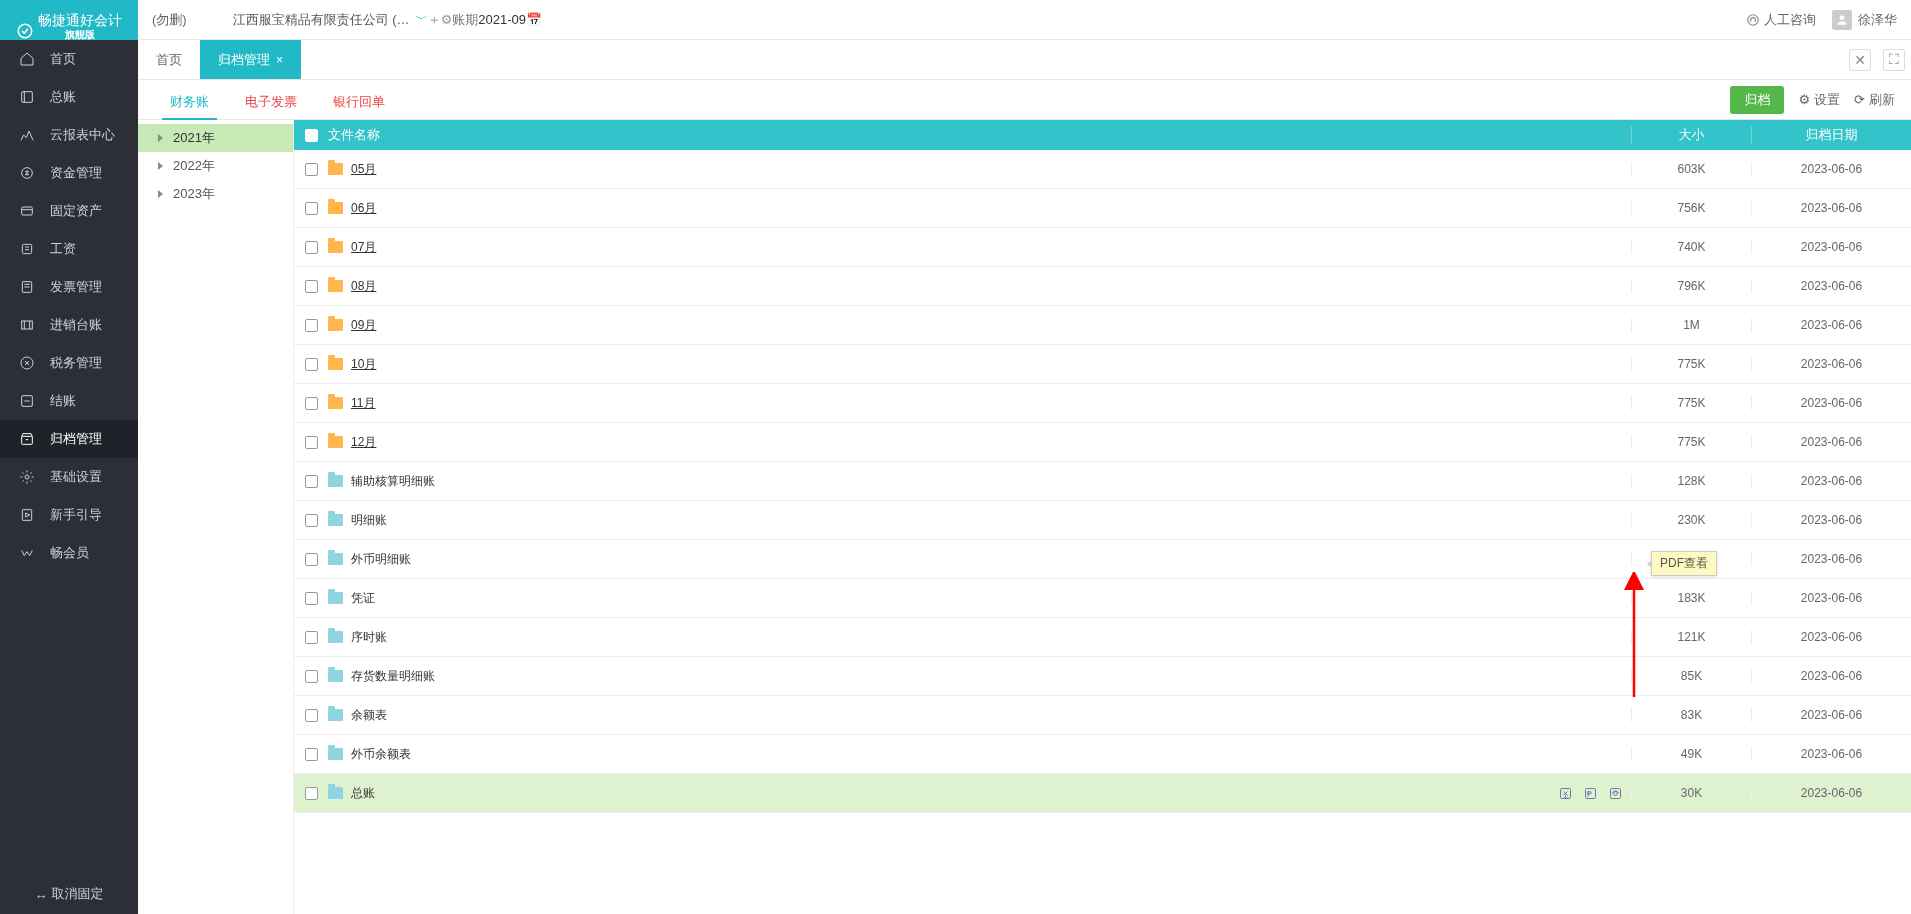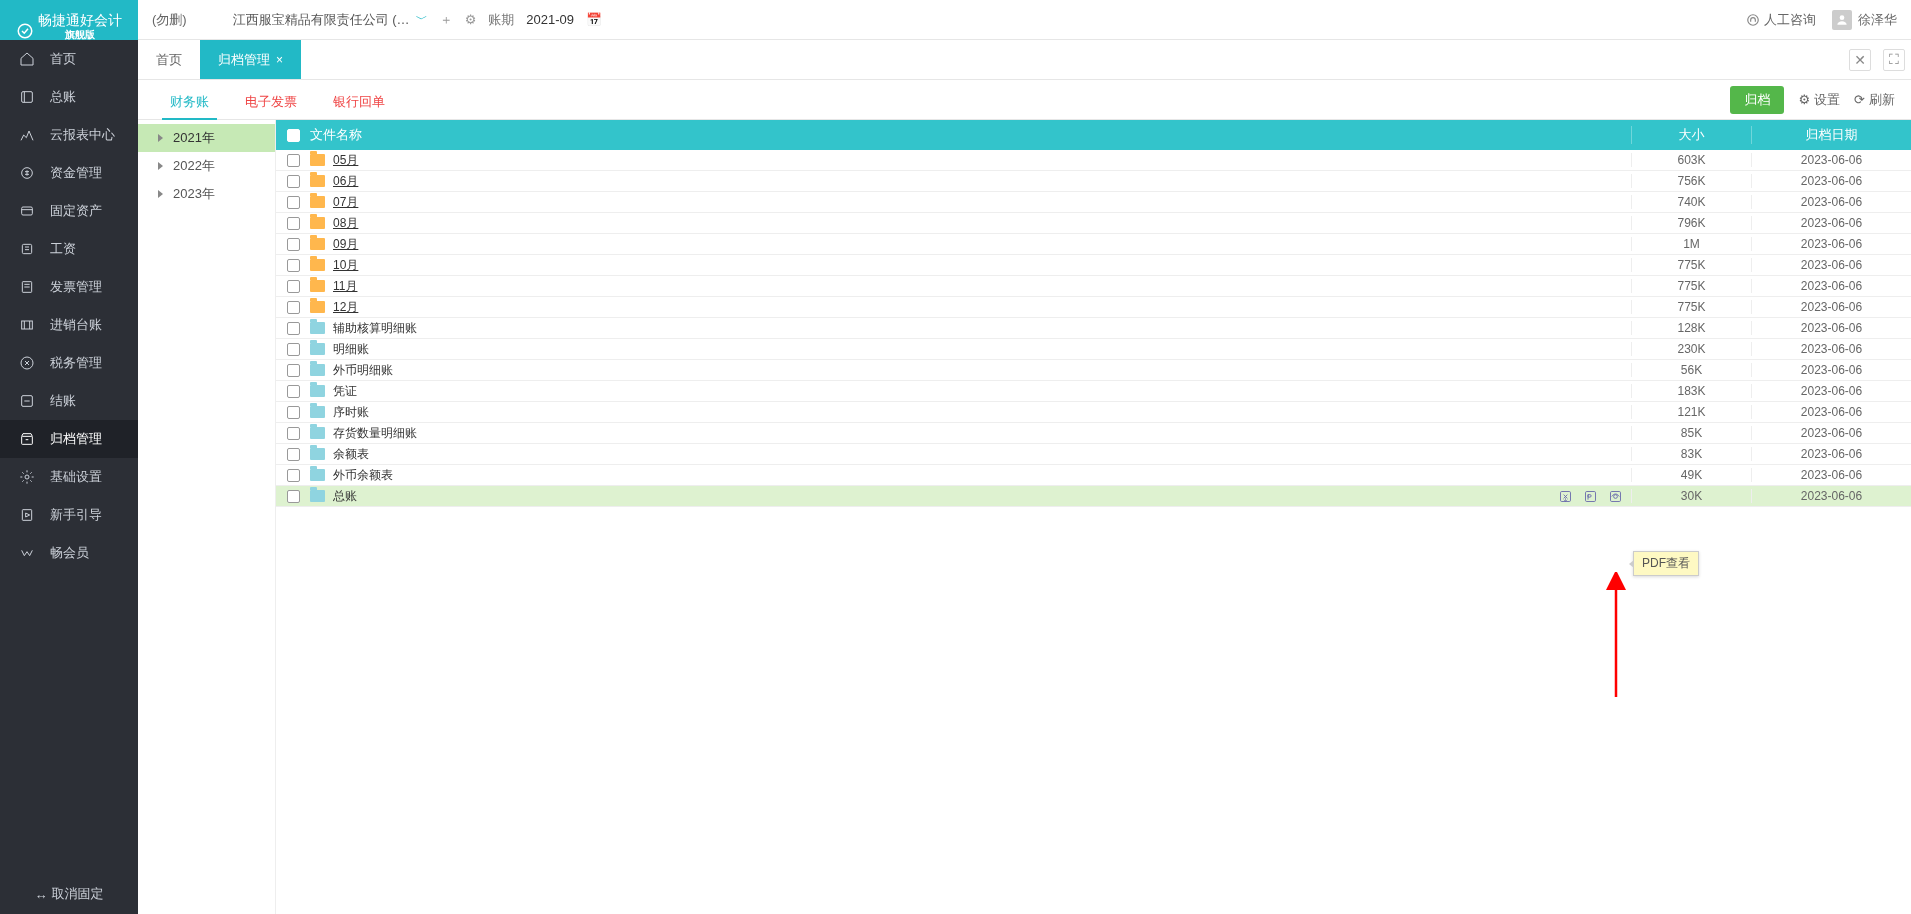--- a/index.html
+++ b/index.html
@@ -16,21 +16,21 @@
 .nav-item.active { background: #1f2228; color: #fff; }
 .nav-item .ni-icon { width: 18px; height: 18px; margin-right: 14px; display:inline-flex; align-items:center; justify-content:center; }
 .nav-item .ni-icon svg { width:16px; height:16px; fill:none; stroke:#ccd1d9; stroke-width:1.5; }
 .nav-item.active .ni-icon svg { stroke:#fff; }
 .sidebar-foot { height: 40px; display:flex; align-items:center; justify-content:center; color:#ccd1d9; font-size:13px; cursor:pointer; gap:4px; }
 
 
 .main { flex:1; display:flex; flex-direction:column; min-width:0; }
 
 
-.topbar { height: 40px; border-bottom: 1px solid #e6e6e6; display:flex; align-items:center; padding: 0 14px; gap: 12px; color:#666; font-size:13px; }
+.topbar { height: 40px; border-bottom: 1px solid #e6e6e6; display:flex; align-items:center; padding: 0 14px; color:#666; font-size:13px; }
 .topbar .company { display:flex; align-items:center; gap:6px; cursor:pointer; }
 .topbar .company .name { color:#555;margin-left:40px; }
 .topbar .chev { color:#22b9c6; font-size:12px; }
 .topbar .tb-icon { color:#999; cursor:pointer; display:inline-flex; }
 .topbar .period-label { color:#777; }
 .topbar .period-value { color:#333; }
 .topbar .calendar-icon { color:#22b9c6; }
 .topbar .spacer { flex:1; }
 .topbar .right-group { display:flex; align-items:center; gap:16px;text-align:center; }
 .topbar .consult { display:flex; align-items:center; gap:4px; cursor:pointer; }
@@ -55,36 +55,36 @@
 .inner-tab.active { color:#22b9c6; }
 .inner-tab.active::after { content:""; position:absolute; left:10px; right:10px; bottom:-1px; height:2px; background:#22b9c6; }
 .toolbar-right { margin-left:auto; display:flex; align-items:center; gap:14px; padding-right:16px; height:100%; align-self:center; }
 .btn-primary { background:#54b74a; color:#fff; border:none; padding:5px 14px; border-radius:3px; font-size:13px; cursor:pointer; }
 .tool-link { color:#666; font-size:13px; cursor:pointer; display:flex; align-items:center; gap:4px; }
 
 
 .content-split { flex:1; display:flex; min-height:0; }
 
 
-.year-pane { width: 138px; border-right:1px solid #eee; padding-top:4px; }
+.year-pane { width: 156px; border-right:1px solid #eee; padding-top:4px; }
 .year-item { height:28px; display:flex; align-items:center; padding-left:20px; gap:10px; font-size:13px; color:#555; cursor:pointer; }
 .year-item.active { background:#c6e9b5; color:#333; }
 .tri { width:0; height:0; border-top:4px solid transparent; border-bottom:4px solid transparent; border-left:5px solid #888; }
 
 
 .file-pane { flex:1; display:flex; flex-direction:column; min-width:0; position:relative; }
 .ft-head { height:30px; background:#33c4cb; color:#fff; display:flex; align-items:center; font-size:13px; }
 .col-check { width:34px; display:flex; align-items:center; justify-content:center; }
 .col-name { flex:1; display:flex; align-items:center; gap:8px; padding-left:0;text-align:center; }
 .col-size { width:120px; text-align:center; border-left:1px solid #eee; }
 .col-date { width:160px; text-align:center; border-left:1px solid #eee; }
 .ft-head .col-size, .ft-head .col-date { border-left:1px solid rgba(255,255,255,0.3); }
 
 .ft-body { flex:1; overflow:auto; }
-.ft-row { height:21px; display:flex; align-items:center; font-size:12px; color:#444; border-bottom:1px solid #eee; }
+.ft-row { height:39px; display:flex; align-items:center; font-size:12px; color:#444; border-bottom:1px solid #eee; }
 .ft-row.hover { background:#def2d0; }
 .ft-row .col-size, .ft-row .col-date { font-size:12px; color:#666; }
 .checkbox { width:13px; height:13px; border:1px solid #999; border-radius:2px; background:#fff; cursor:pointer; }
 .ft-head .checkbox { border-color:#fff; }
 
 .folder-icon { width:15px; height:12px; background:#ffb74d; border-radius:1px; position:relative; display:inline-block; flex-shrink:0; }
 .folder-icon::before { content:""; position:absolute; top:-3px; left:0; width:7px; height:3px; background:#ffb74d; border-radius:1px 1px 0 0; }
 .folder-icon.exp { background:#8fd4e0; }
 .folder-icon.exp::before { background:#8fd4e0; }
 

